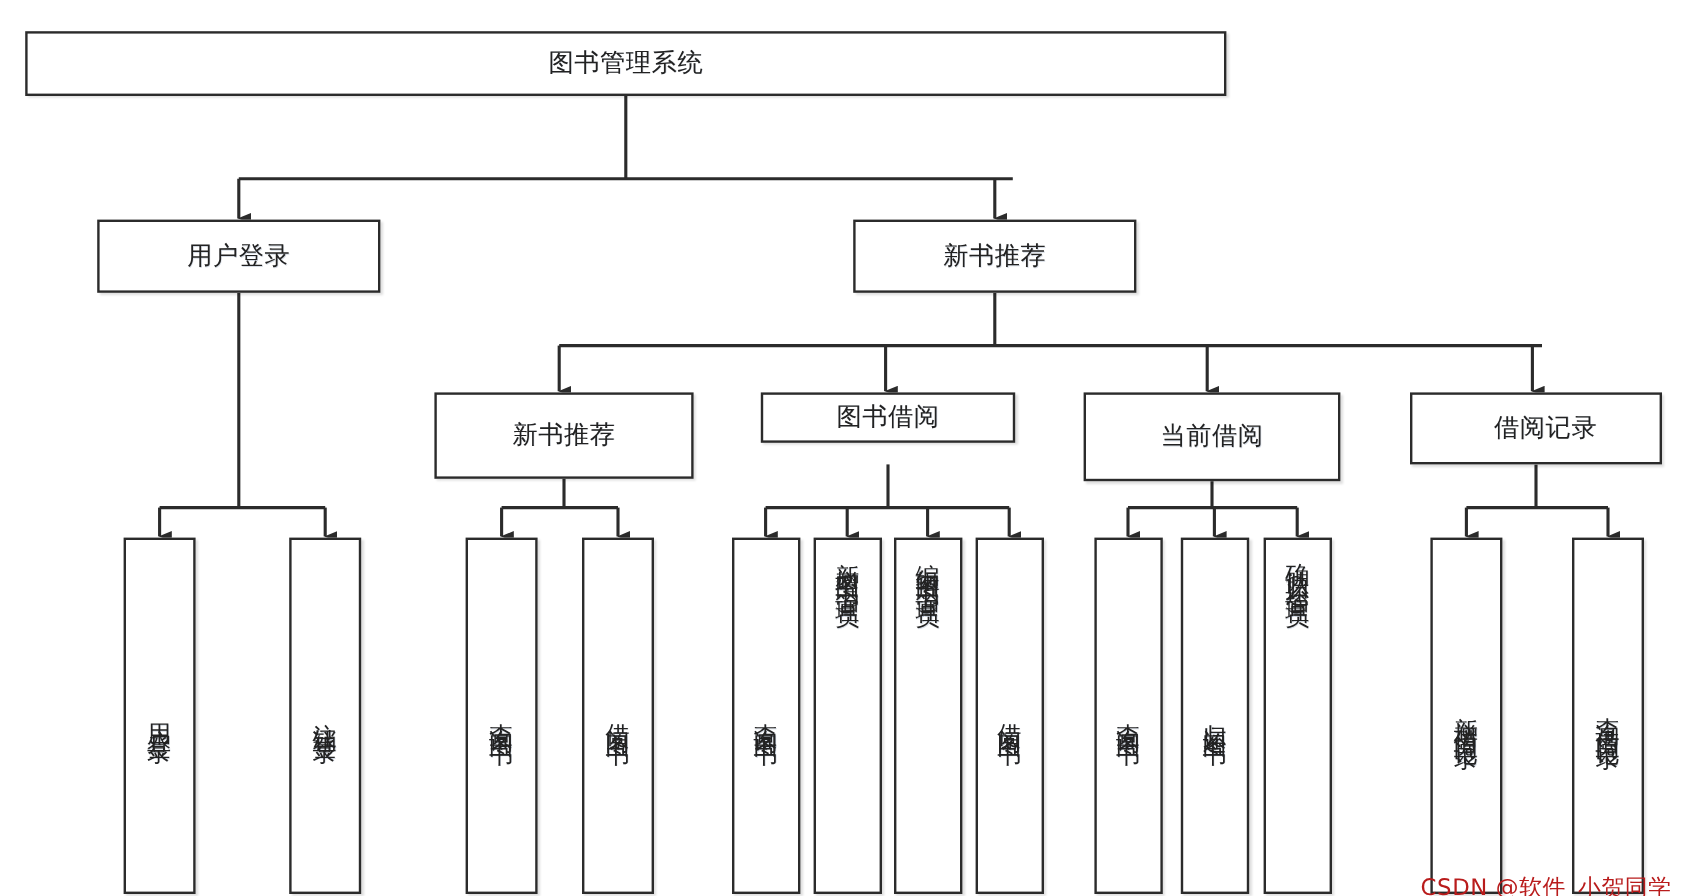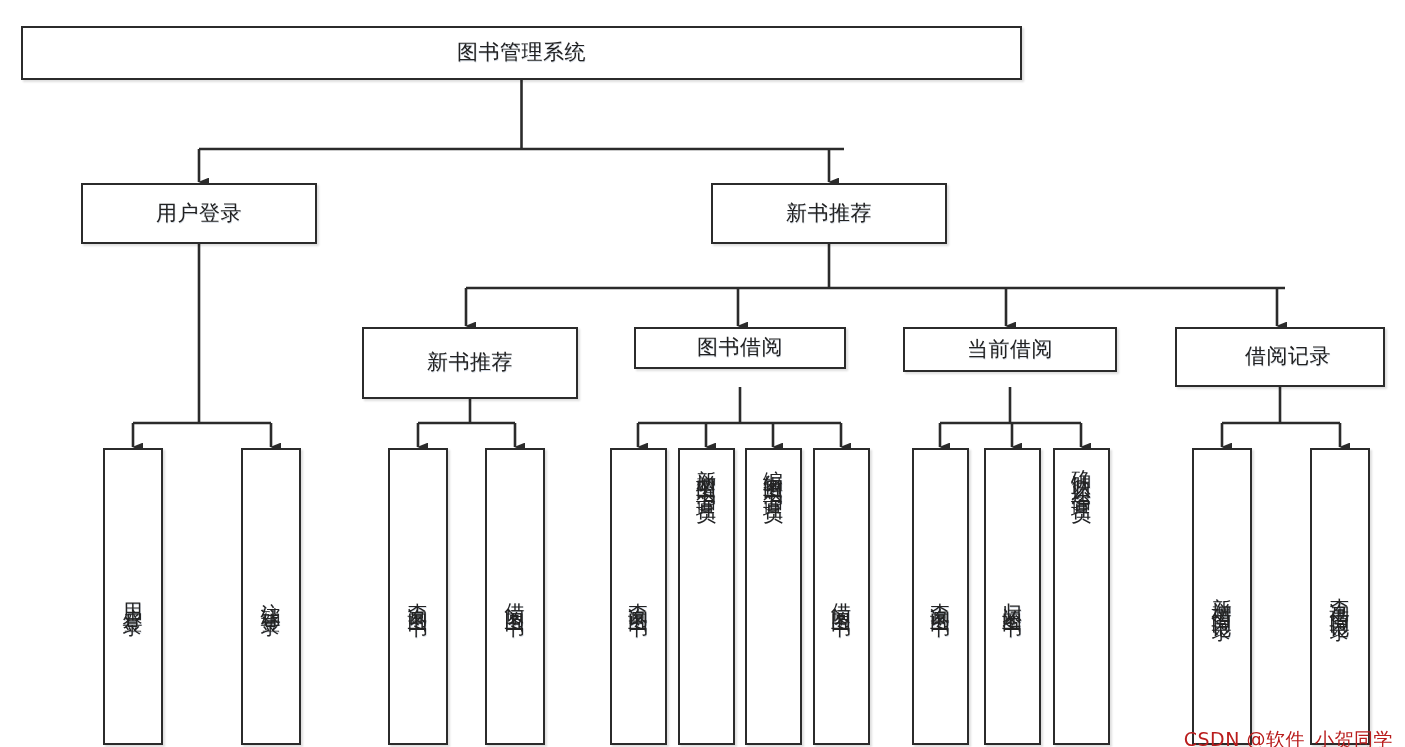--- a/index.html
+++ b/index.html
@@ -132,21 +132,21 @@
   <div class="node-box" style="left:711px; top:171px; width:236px; height:61px;">
     <span class="node-label-h">新书推荐</span>
   </div>
 
   <div class="node-box" style="left:362px; top:315px; width:216px; height:72px;">
     <span class="node-label-h">新书推荐</span>
   </div>
   <div class="node-box" style="left:634px; top:315px; width:212px; height:42px;text-align:center;">
     <span class="node-label-h">图书借阅</span>
   </div>
-  <div class="node-box" style="left:903px; top:315px; width:214px; height:45px;">
+  <div class="node-box" style="left:903px; top:315px; width:214px; height:74px;">
     <span class="node-label-h">当前借阅</span>
   </div>
   <div class="node-box" style="left:1175px; top:315px; width:210px; height:60px;padding-left:16px;">
     <span class="node-label-h">借阅记录</span>
   </div>
 
   <div class="node-box" style="left:103px; top:436px; width:60px; height:297px;">
     <span class="node-label-v">用户登录</span>
   </div>
   <div class="node-box" style="left:241px; top:436px; width:60px; height:297px;">

